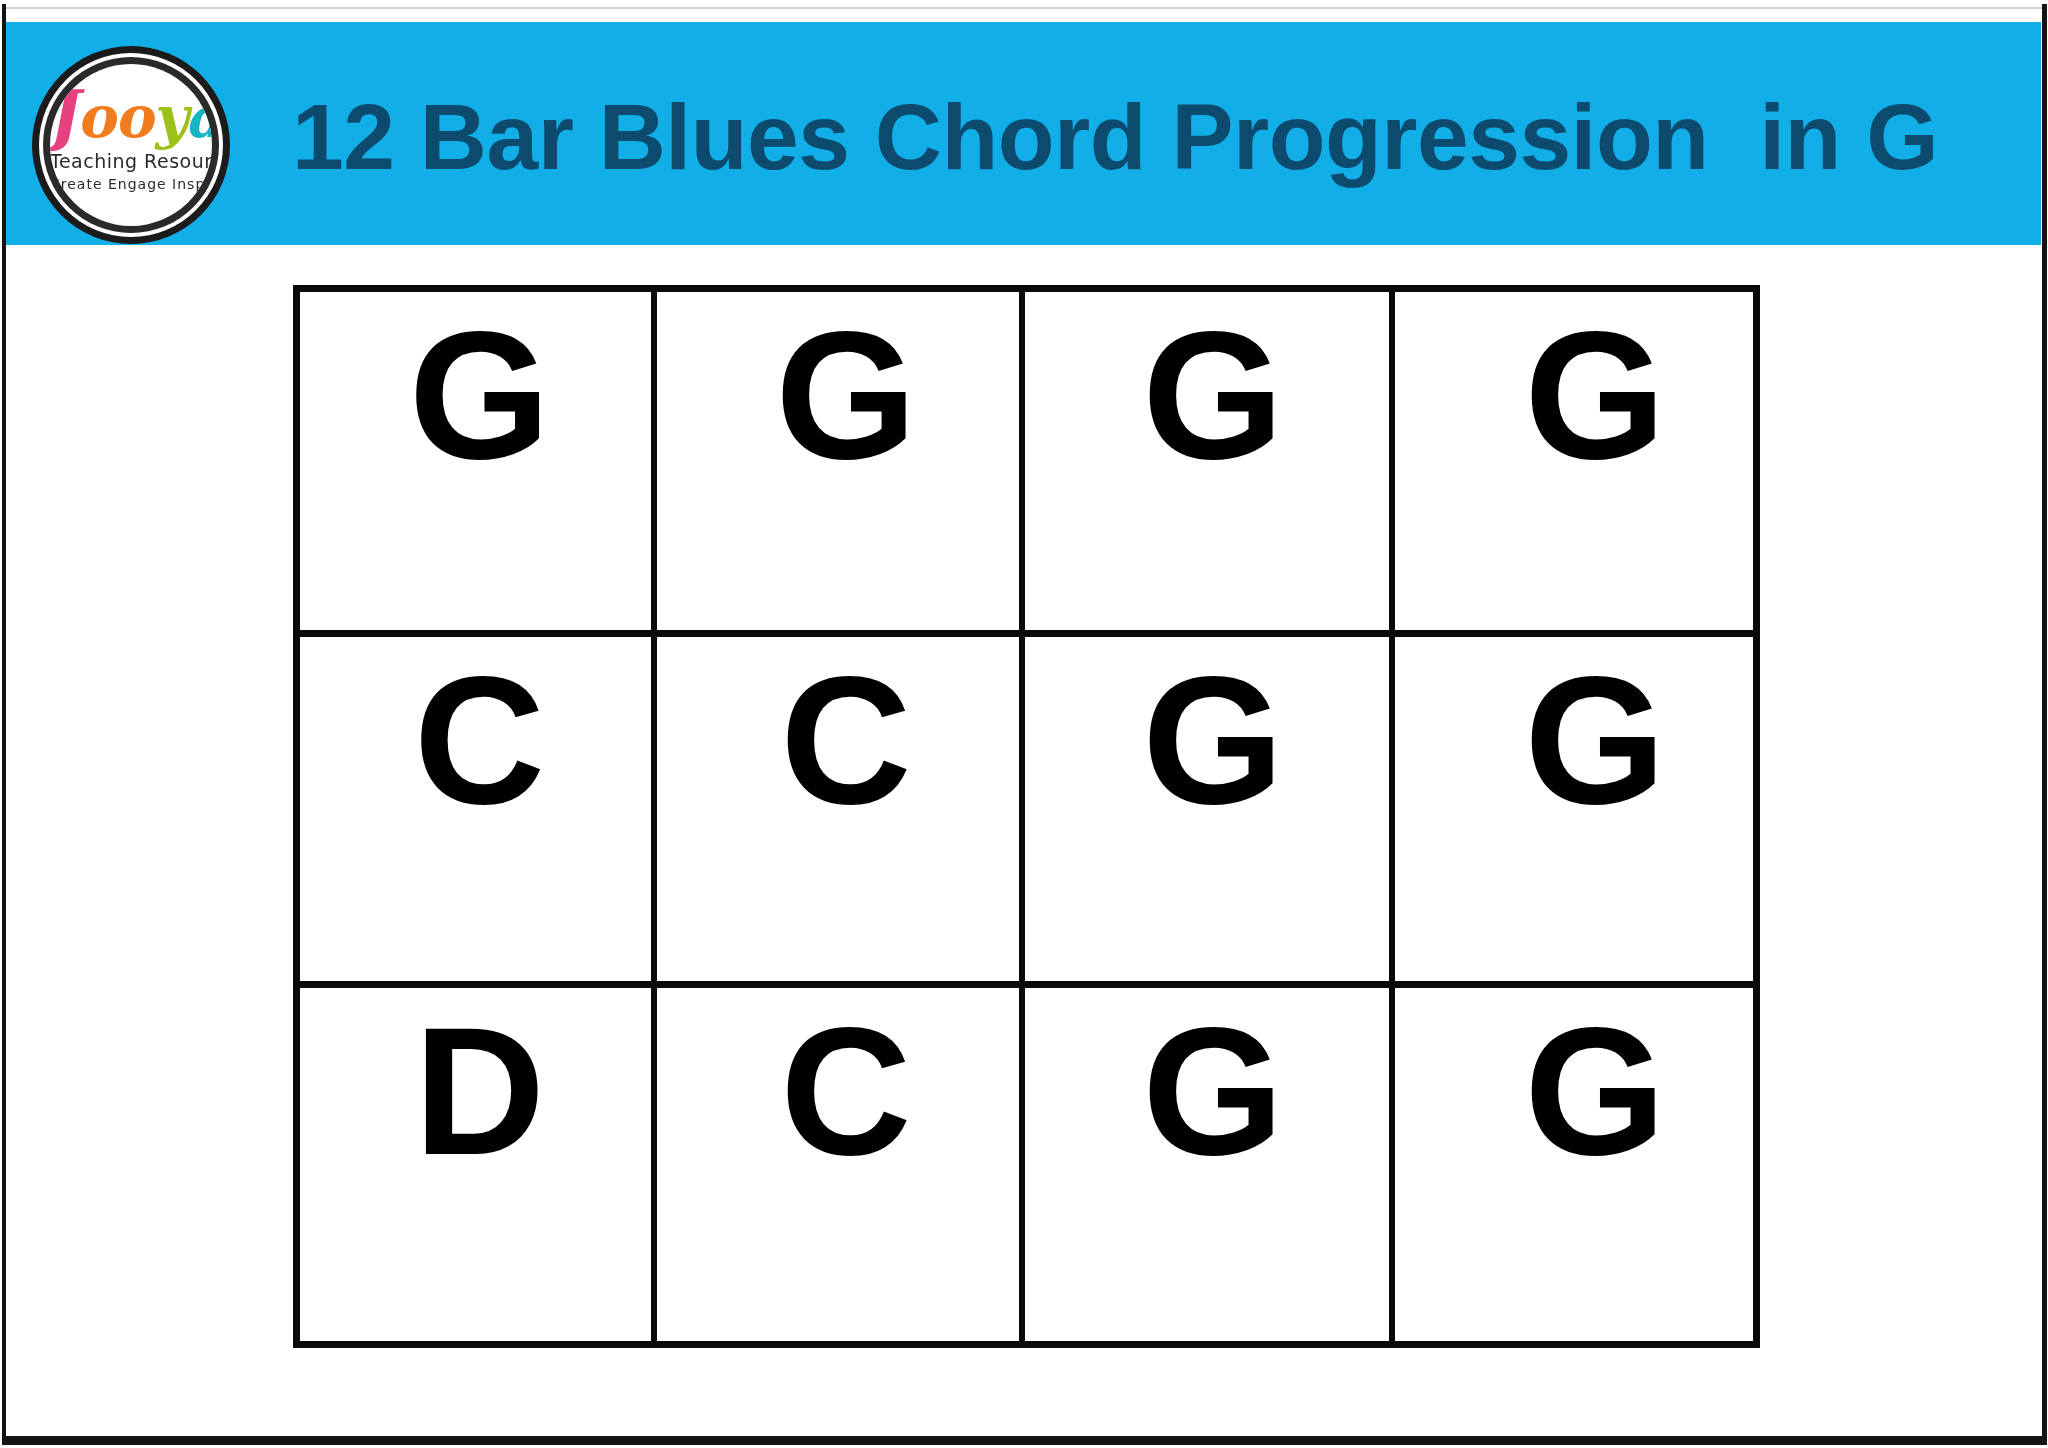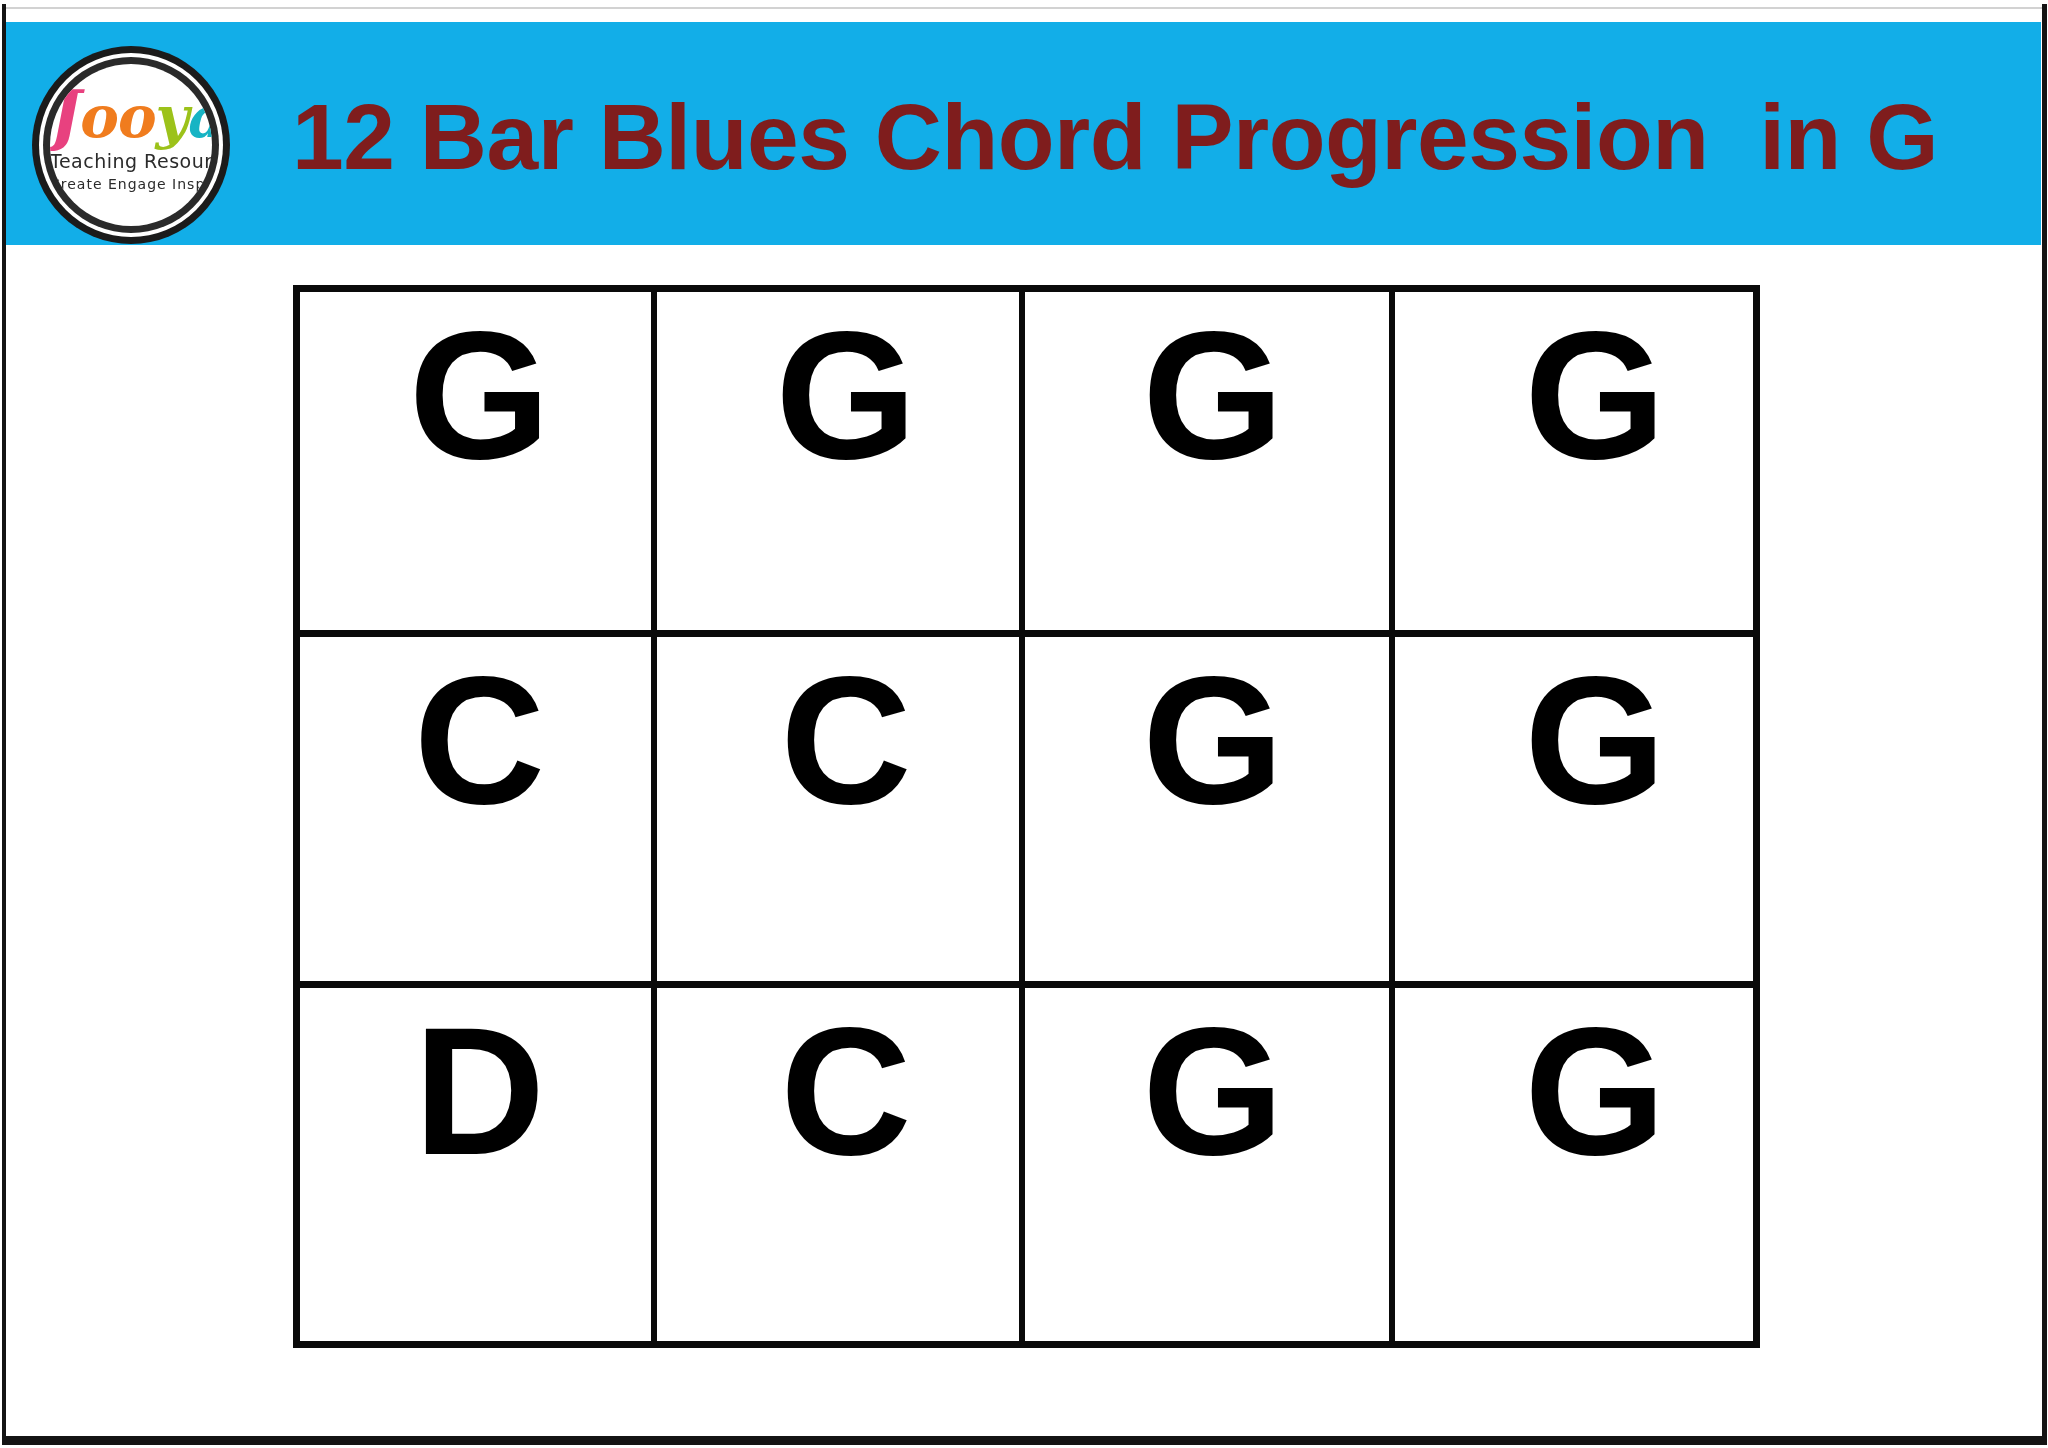--- a/index.html
+++ b/index.html
@@ -136,21 +136,21 @@
     white-space: nowrap;
   }
 
   
   #banner-title {
     position: absolute;
     left: 286px;
     top: 52px;
     width: 1740px;
     height: 130px;
-    color: #7f1d1d;
+    color: #0c4a6e;
     font-family: "Liberation Sans", sans-serif;
     font-weight: 700;
     font-size: 93px;
     line-height: 126px;
     letter-spacing: -0.5px;
     white-space: pre;
     overflow: hidden;
   }
 
   

